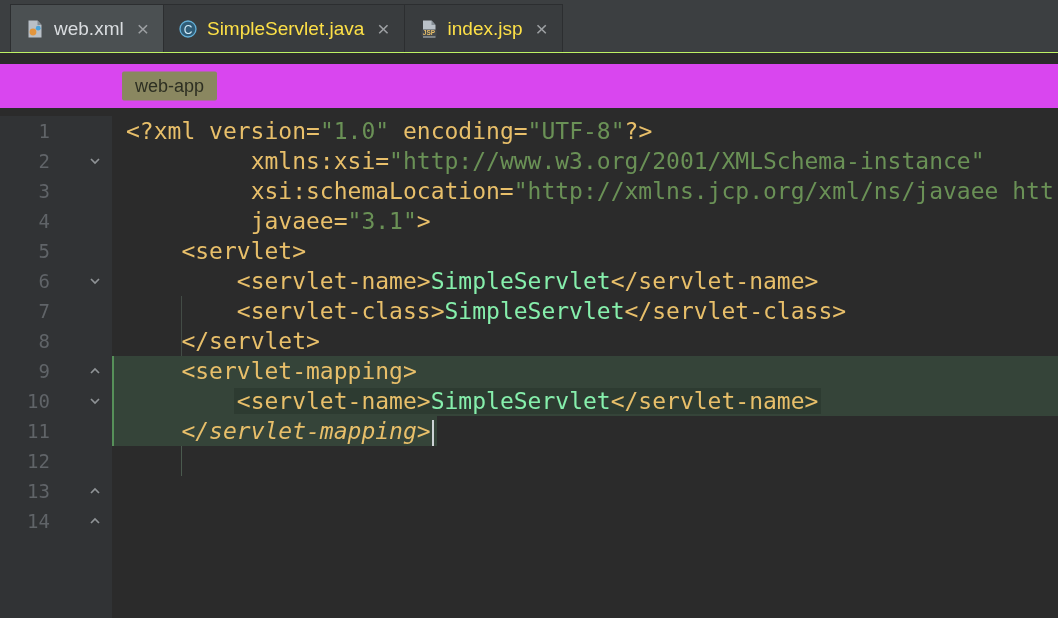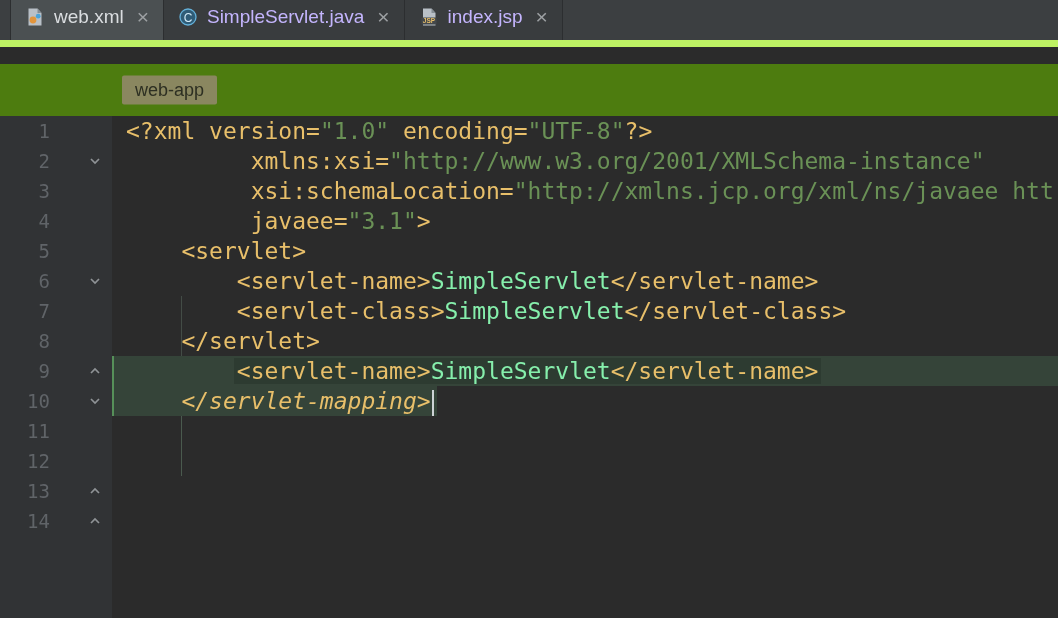--- a/index.html
+++ b/index.html
@@ -1,32 +1,32 @@
 <!DOCTYPE html>
 <html><head>
 <meta charset="utf-8">
 <style>
   html,body{margin:0;padding:0;background:#2b2b2b;}
   .app{position:relative;width:1058px;height:618px;background:#2b2b2b;overflow:hidden;
        font-family:"Liberation Sans",sans-serif;}
 
   
-  .tabbar{position:absolute;top:0;left:0;right:0;height:47px;background:#3c3f41;
-          border-bottom:7px solid #bef264;display:flex;align-items:flex-end;padding-left:10px;box-sizing:border-box;}
+  .tabbar{position:absolute;top:0;left:0;right:0;height:53px;background:#3c3f41;
+          border-bottom:1px solid #bef264;display:flex;align-items:flex-end;padding-left:10px;box-sizing:border-box;}
   .tab{height:48px;display:flex;align-items:center;gap:9px;padding:0 14px;
        background:#393c3e;border:1px solid #2c2e30;border-bottom:none;cursor:pointer;box-sizing:border-box;}
   .tab + .tab{border-left:none;}
   .tab.active{background:#4b5052;}
-  .tlabel{font-size:19px;color:#c4b5fd;white-space:nowrap;}
+  .tlabel{font-size:19px;color:#fde047;white-space:nowrap;}
   .tab.active .tlabel{color:#dadde0;}
   .tclose{font-size:21px;color:#9da0a3;line-height:1;margin-left:4px;}
   .ticon{display:flex;align-items:center;}
 
   
-  .breadcrumbs{position:absolute;top:64px;left:0;right:0;height:52px;background:#4d7c0f;text-align:right;}
+  .breadcrumbs{position:absolute;top:64px;left:0;right:0;height:44px;background:#d946ef;text-align:right;}
   .crumb{position:absolute;left:122px;top:50%;transform:translateY(-50%);
          background:#8a8760;color:#2d2f22;font-size:18px;padding:4px 13px;border-radius:2px;white-space:nowrap;}
 
   
   .gutter{position:absolute;left:0;top:116px;bottom:0;width:112px;background:#313335;}
   .g-row{height:30px;display:flex;align-items:center;}
   .g-num{width:50px;text-align:right;font-family:"DejaVu Sans Mono",monospace;font-size:19px;color:#606468;}
   .g-fold{width:22px;height:14px;margin-left:auto;margin-right:6px;display:flex;align-items:center;justify-content:center;}
 
   .code{position:absolute;left:112px;top:116px;right:0;bottom:0;background:#2b2b2b;overflow:hidden;
@@ -178,18 +178,19 @@
     <div class="iguide" style="left:69px;top:300px;height:60px;background:#4a5a4e;"></div>
     <div>
         <div class="code-row"><span></span><span><span class="c-tag">&lt;?xml version=</span><span class="c-str">"1.0"</span><span class="c-tag"> encoding=</span><span class="c-str">"UTF-8"</span><span class="c-tag">?&gt;</span></span></div>
         <div class="code-row"><span>         </span><span><span class="c-tag">xmlns:xsi=</span><span class="c-str">"http://www.w3.org/2001/XMLSchema-instance"</span></span></div>
         <div class="code-row"><span>         </span><span><span class="c-tag">xsi:schemaLocation=</span><span class="c-str">"http://xmlns.jcp.org/xml/ns/javaee htt</span></span></div>
         <div class="code-row"><span>         </span><span><span class="c-tag">javaee=</span><span class="c-str">"3.1"</span><span class="c-tag">&gt;</span></span></div>
         <div class="code-row"><span>    </span><span><span class="c-tag">&lt;servlet&gt;</span></span></div>
         <div class="code-row"><span>        </span><span><span class="c-tag">&lt;servlet-name&gt;</span><span class="c-txt">SimpleServlet</span><span class="c-tag">&lt;/servlet-name&gt;</span></span></div>
         <div class="code-row"><span>        </span><span><span class="c-tag">&lt;servlet-class&gt;</span><span class="c-txt">SimpleServlet</span><span class="c-tag">&lt;/servlet-class&gt;</span></span></div>
         <div class="code-row"><span>    </span><span><span class="c-tag">&lt;/servlet&gt;</span></span></div>
+        <div class="code-row hl"><span>    </span><span><span class="c-tag">&lt;servlet-mapping&gt;</span></span></div>
         <div class="code-row hl"><span>        </span><span class="band"><span class="c-tag">&lt;servlet-name&gt;</span><span class="c-txt">SimpleServlet</span><span class="c-tag">&lt;/servlet-name&gt;</span></span></div>
         <div class="code-row hlp" style="background: linear-gradient(90deg, rgb(53, 68, 57) 0px, rgb(53, 68, 57) 324.641px, rgba(0, 0, 0, 0) 324.641px); font-style: italic;"><span>    </span><span><span class="c-tag">&lt;/servlet-mapping&gt;</span></span><span class="caret"></span></div>
       </div>
   </div>
 
 </div>
 
 </body></html>

